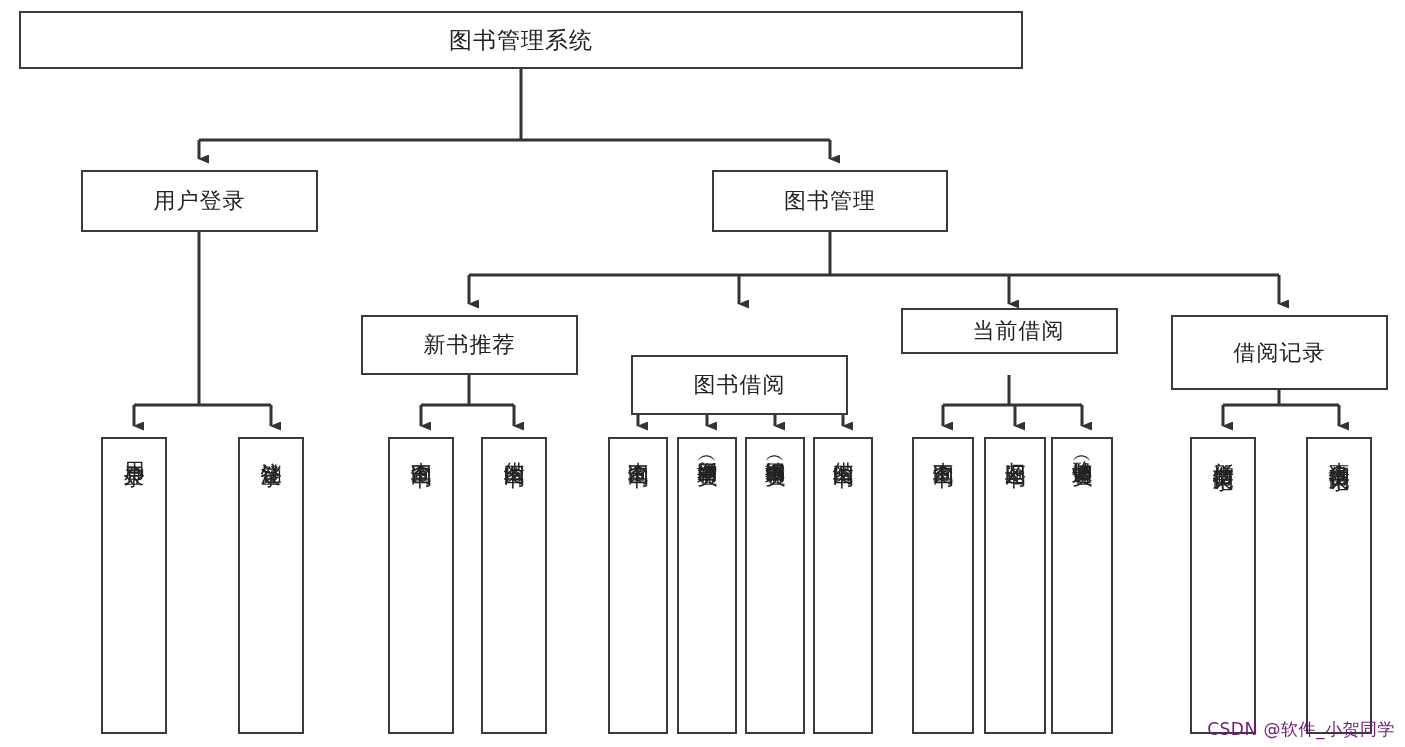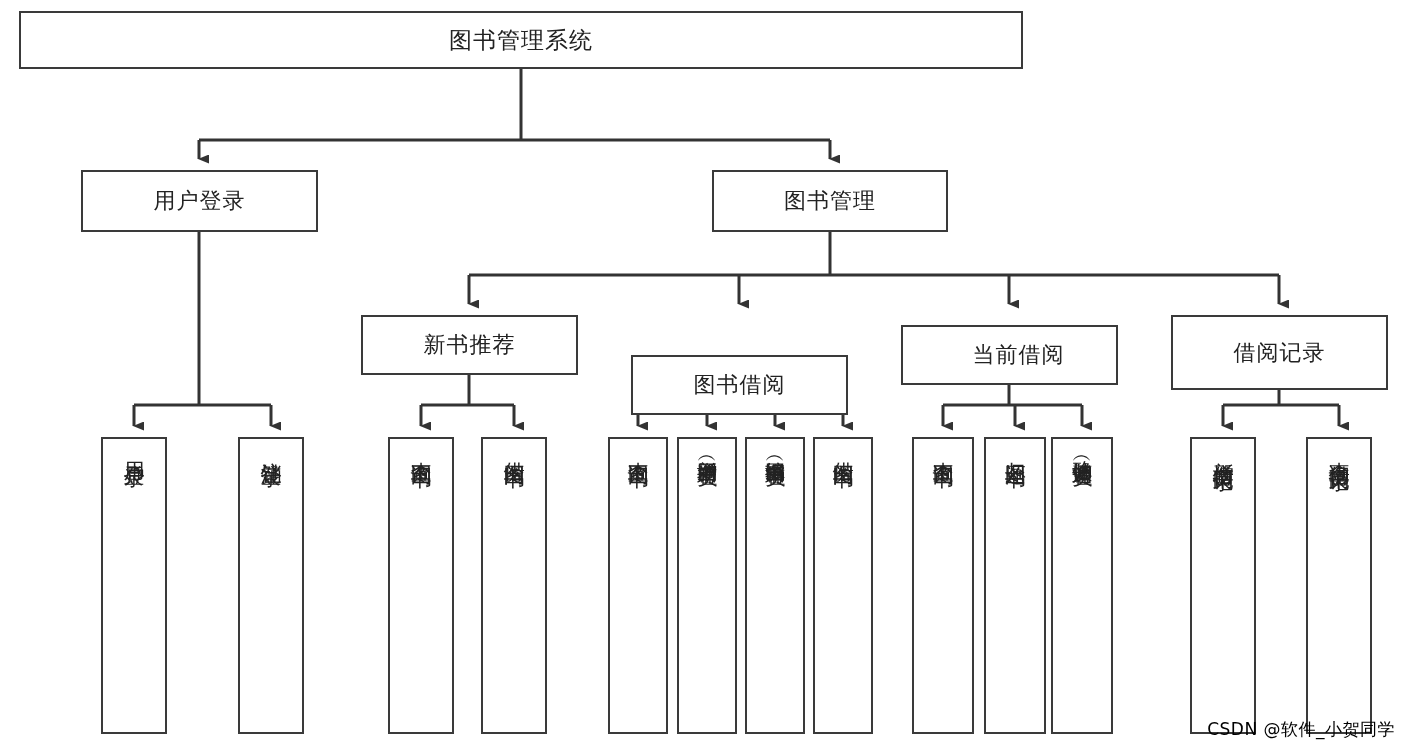--- a/index.html
+++ b/index.html
@@ -61,21 +61,21 @@
   }
   .vtext-tall {
     font-size: 20px;
     letter-spacing: 1px;
   }
   #watermark {
     position: absolute;
     right: 10px;
     bottom: 6px;
     font-size: 17px;
-    color: #000000;
+    color: #701a75;
     letter-spacing: 0.5px;
     white-space: nowrap;
     user-select: none;
   }
 </style>
 </head>
 <body>
 
 <div id="diagram-root">
 
@@ -139,21 +139,21 @@
   <div class="node node-h" style="left:361px; top:315px; width:217px; height:60px;">
     <span>新书推荐</span>
   </div>
 
   <div class="node node-h" style="left:712px; top:170px; width:236px; height:62px;">
     <span>图书管理</span>
   </div>
   <div class="node node-h" style="left:631px; top:315px; width:217px; height:60px;margin-top:40px;">
     <span>图书借阅</span>
   </div>
-  <div class="node node-h" style="left:901px; top:325px; width:217px; height:60px;padding-left:18px;">
+  <div class="node node-h" style="left:901px; top:308px; width:217px; height:46px;padding-left:18px;">
     <span>当前借阅</span>
   </div>
   <div class="node node-h" style="left:1171px; top:315px; width:217px; height:75px;">
     <span>借阅记录</span>
   </div>
 
   <div class="node node-v" style="left:101px; top:437px; width:66px; height:297px;">
     <span class="vtext">用户登录</span>
   </div>
   <div class="node node-v" style="left:238px; top:437px; width:66px; height:297px;">

